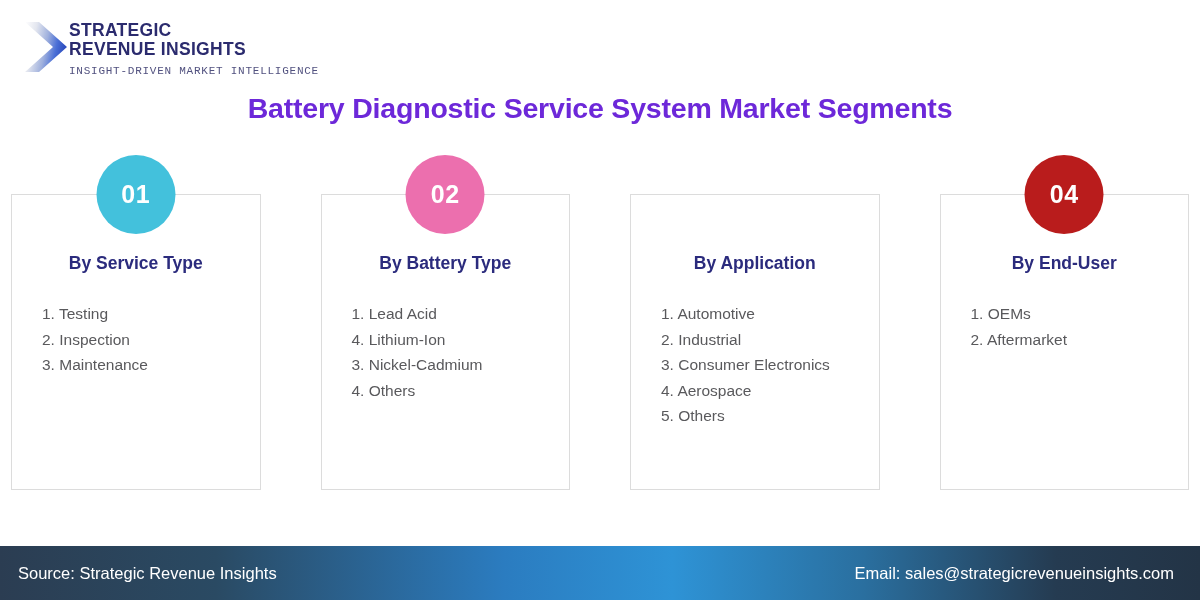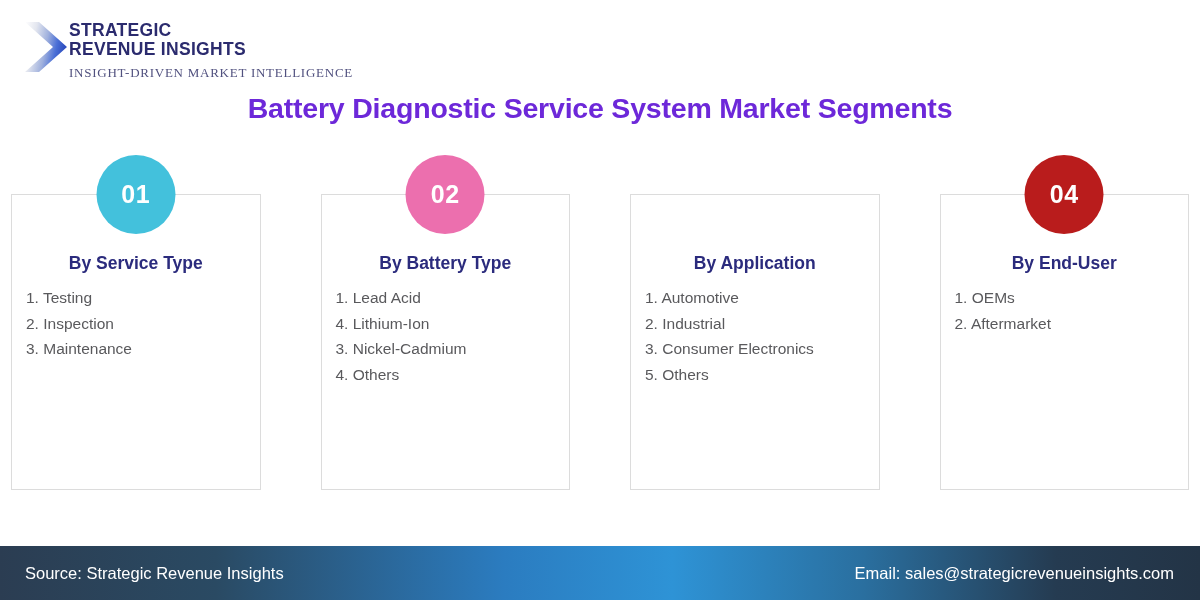--- a/index.html
+++ b/index.html
@@ -47,22 +47,22 @@
   .logo-line {
     font-family: "Liberation Sans", sans-serif;
     font-weight: bold;
     font-size: 17.5px;
     letter-spacing: 0.3px;
     line-height: 19px;
     color: #2b2b6e;
   }
   #logo-tagline {
     margin-top: 6px;
-    font-family: Liberation Serif, serif;
-    font-size: 13px;
+    font-family: Liberation Mono, monospace;
+    font-size: 11px;
     letter-spacing: 0.75px;
     color: #51517f;
     white-space: nowrap;
   }
 
   
   #page-title {
     position: absolute;
     left: 0;
     top: 92px;
@@ -120,21 +120,21 @@
     font-weight: bold;
     font-size: 17.5px;
     color: #2b2b7d;
     white-space: nowrap;
   }
   .card-list {
     position: absolute;
     left: 14px;
     top: 90px;
     right: 8px;
-    margin: 0;
+    margin: 16px;
     padding: 0;
     list-style: none;
   }
   .card-list li {
     font-family: "Liberation Sans", sans-serif;
     font-size: 15.5px;
     line-height: 25.5px;
     color: #59595c;
     white-space: nowrap;
   }
@@ -144,21 +144,21 @@
     position: absolute;
     left: 0;
     top: 546px;
     width: 1200px;
     height: 54px;
     display: flex;
     align-items: center;
     justify-content: space-between;
   }
   #footer-source {
-    margin-left: 25px;
+    margin-left: 18px;
     font-family: "Liberation Sans", sans-serif;
     font-size: 16.5px;
     color: #ffffff;
     white-space: nowrap;
   }
   #footer-email {
     margin-right: 26px;
     font-family: "Liberation Sans", sans-serif;
     font-size: 16.5px;
     color: #ffffff;
@@ -216,20 +216,21 @@
         <li>4. Others</li>
       </ul>
     </div>
 
     <div class="card">
       <div class="card-heading">By Application</div>
       <ul class="card-list">
         <li>1. Automotive</li>
         <li>2. Industrial</li>
         <li>3. Consumer Electronics</li>
+        <li>4. Aerospace</li>
         <li>5. Others</li>
       </ul>
     </div>
 
     <div class="card">
       <div class="card-badge" style="background:#b91c1c;">04</div>
       <div class="card-heading">By End-User</div>
       <ul class="card-list">
         <li>1. OEMs</li>
         <li>2. Aftermarket</li>

